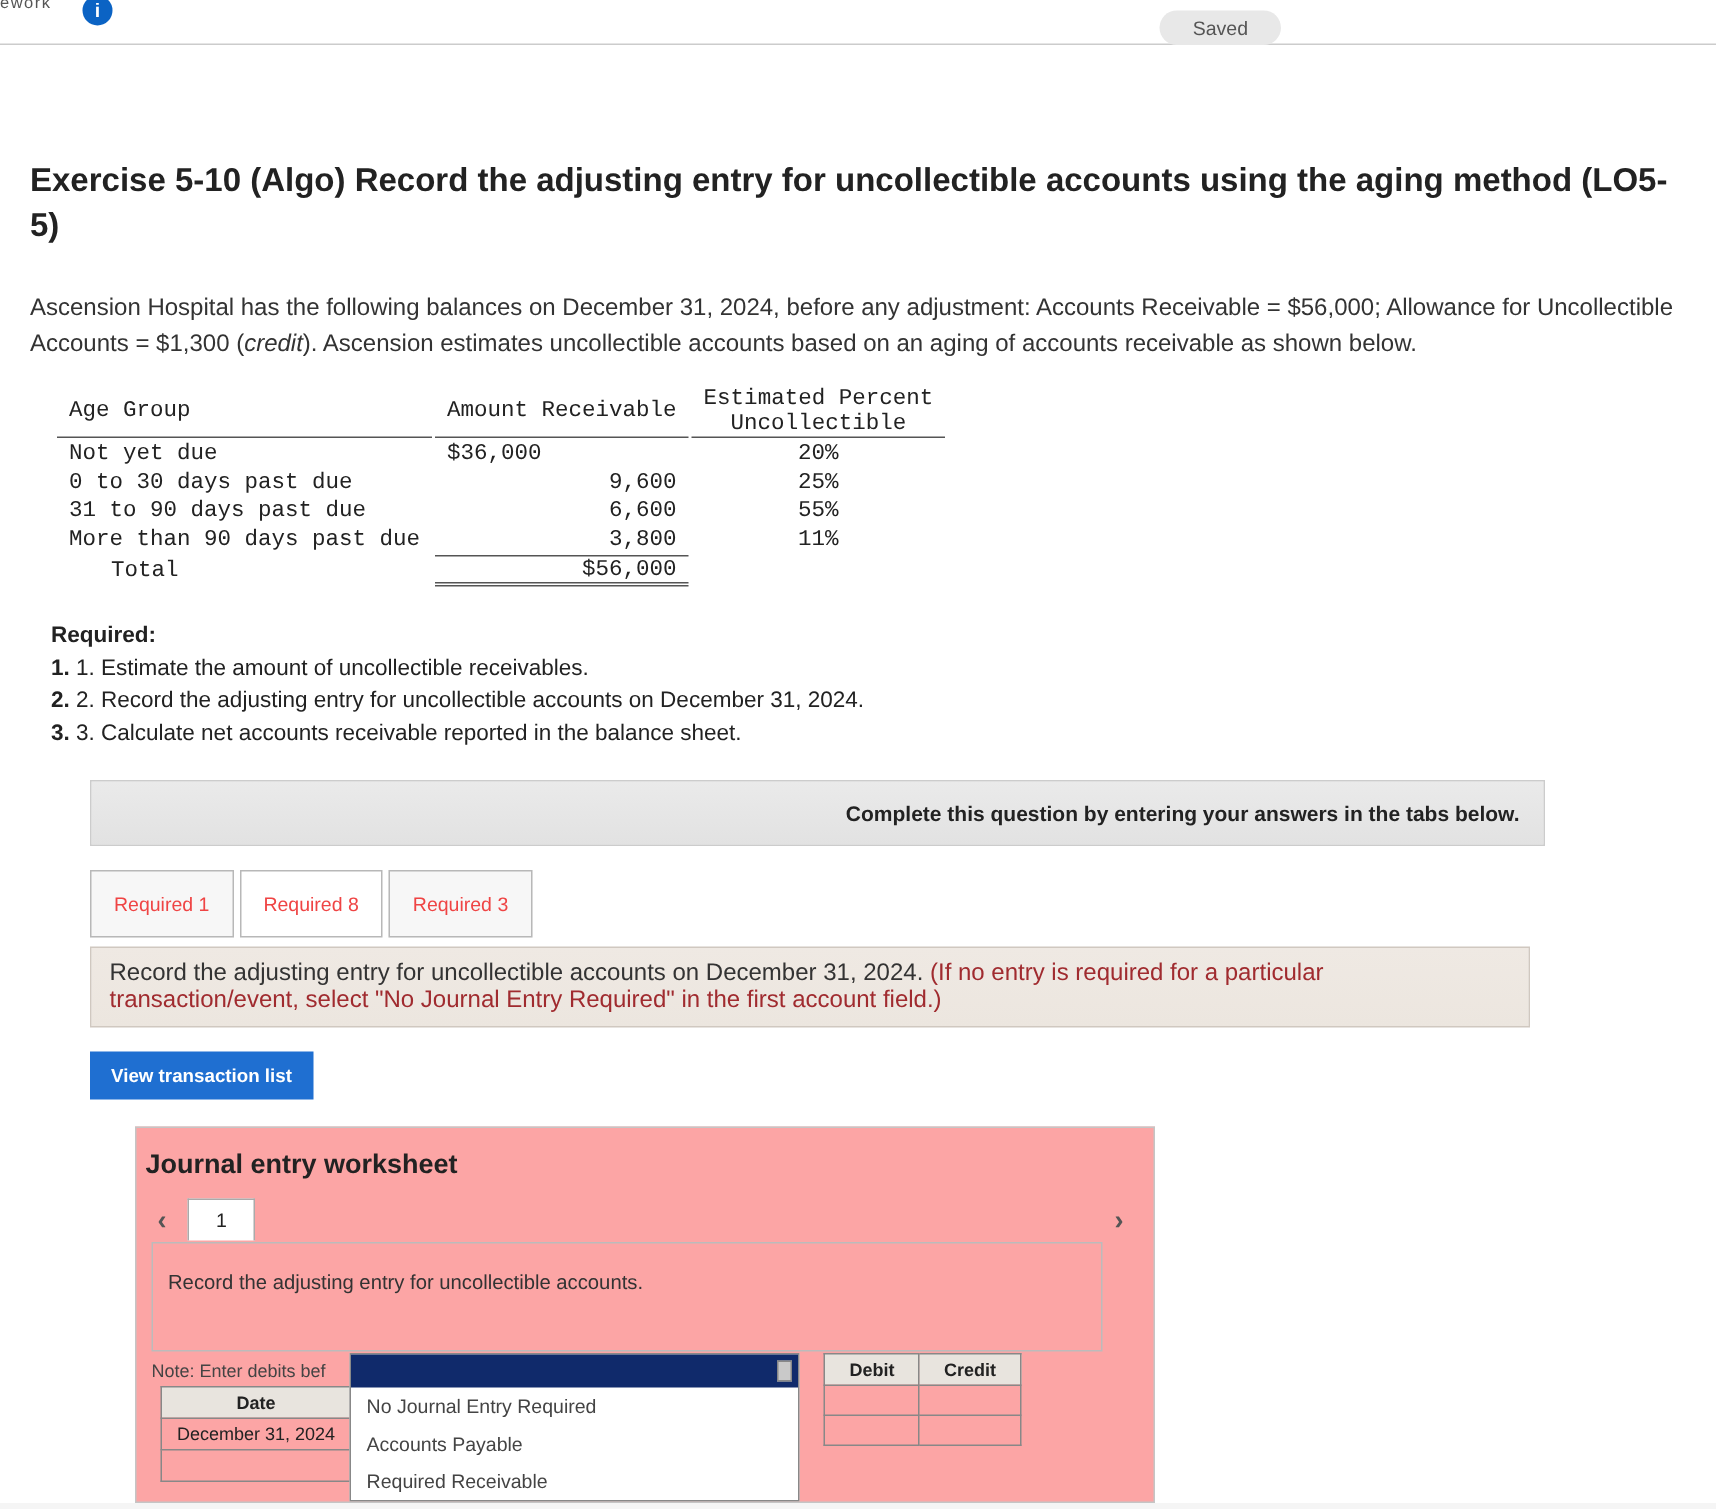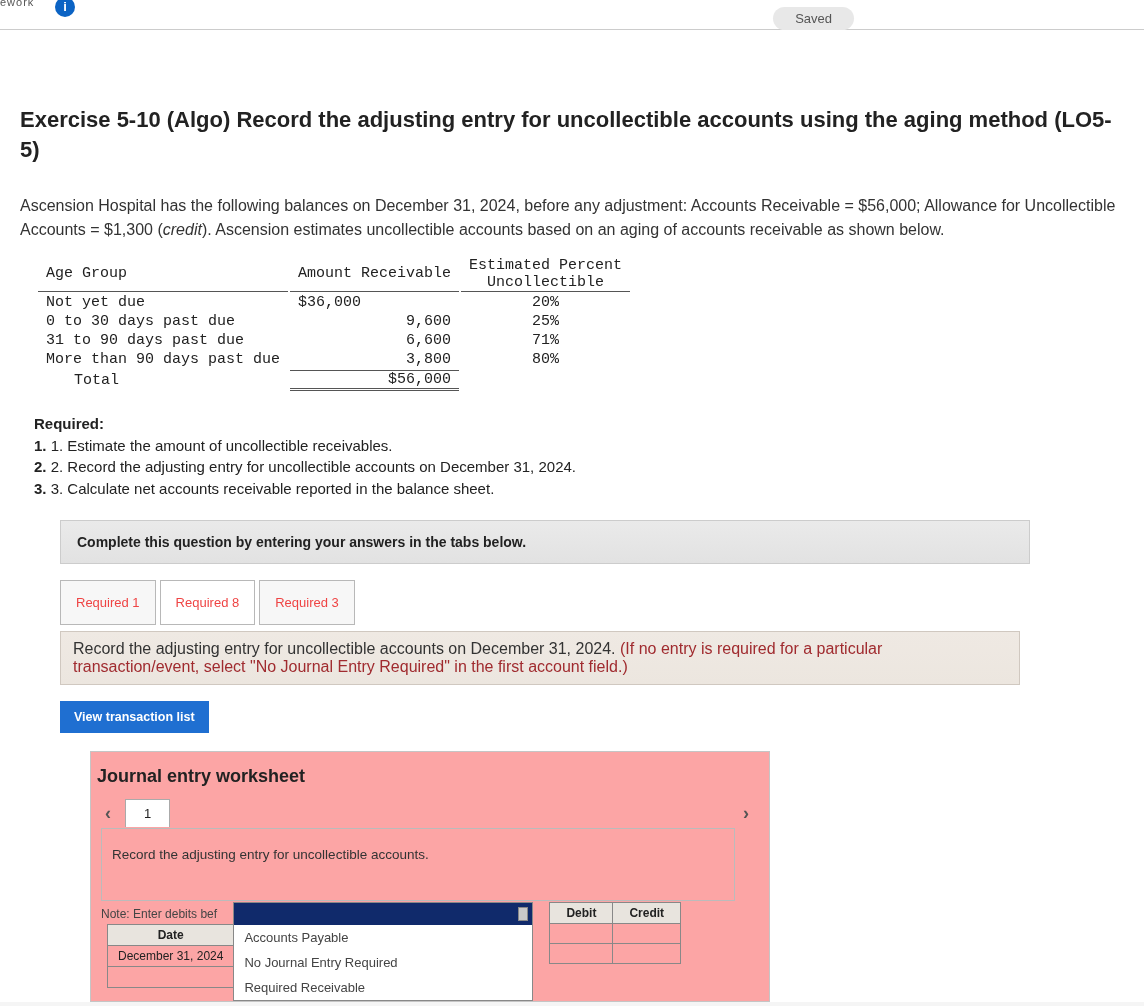--- a/index.html
+++ b/index.html
@@ -42,21 +42,21 @@
   .aging-table td { padding:0 8px; white-space:pre; }
   .aging-table .hdr td { border-bottom:1px solid #555; }
   .aging-table .tot td:nth-child(2) { border-top:1px solid #555; border-bottom:3px double #555;}
   .required { margin:4px 0 20px 14px; }
   .required b { font-weight:bold;}
   .required div { font-size:15px; line-height:1.45;}
   .answer-area { margin-left:40px; }
   .instr-band {
     background: linear-gradient(#eaeaea,#e2e2e2);
     border:1px solid #ccc; padding:13px 16px; font-size:14px; font-weight:bold;
-    color:#222; width:970px;
+    color:#222; width:970px;text-align:right;
   }
   .tabs { margin:16px 0 0 0; display:flex; gap:0; }
   .tab {
     border:1px solid #b8b8b8; padding:14px 15px; font-size:13px; color:#ef4444;
     background:#f7f7f7; cursor:pointer;
   }
   .tab.active { background:#fff; font-weight:normal;}
   .tab + .tab { margin-left:4px;}
   .sub-instr {
     width:960px; border:1px solid #d0c8c0;
@@ -141,26 +141,26 @@
           <td style="text-align:center">20%</td>
         </tr>
     <tr>
           <td>0 to 30 days past due</td>
           <td style="text-align:right">9,600</td>
           <td style="text-align:center">25%</td>
         </tr>
     <tr>
           <td>31 to 90 days past due</td>
           <td style="text-align:right">6,600</td>
-          <td style="text-align:center">71%</td>
+          <td style="text-align:center">55%</td>
         </tr>
     <tr>
           <td>More than 90 days past due</td>
           <td style="text-align:right">3,800</td>
-          <td style="text-align:center">80%</td>
+          <td style="text-align:center">11%</td>
         </tr>
     <tr class="tot">
       <td style="padding-left:36px">Total</td>
       <td style="text-align:right">$56,000</td>
       <td></td>
     </tr>
   </tbody>
     </table>
 
   <div class="required">
@@ -210,22 +210,22 @@
           <tr>
                 <td>&nbsp;</td>
               </tr>
         </tbody>
           </table>
 
         <div class="dropdown">
           <div class="sel">
               <div class="handle"></div>
             </div>
+          <div class="opt">No Journal Entry Required</div>
           <div class="opt">Accounts Payable</div>
-          <div class="opt">No Journal Entry Required</div>
           <div class="opt">Required Receivable</div>
         </div>
 
         <table class="drcr">
           <tbody>
               <tr>
             <th>Debit</th>
             <th>Credit</th>
           </tr>
           <tr>

